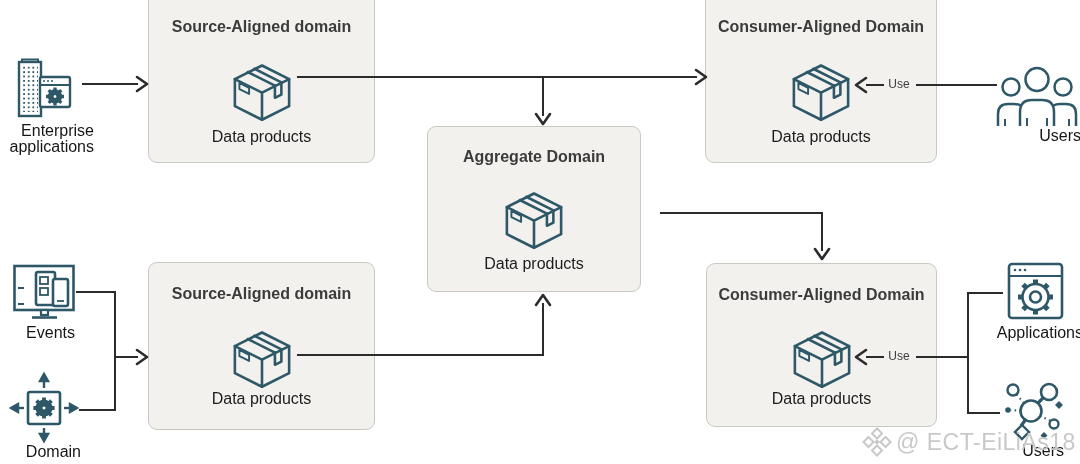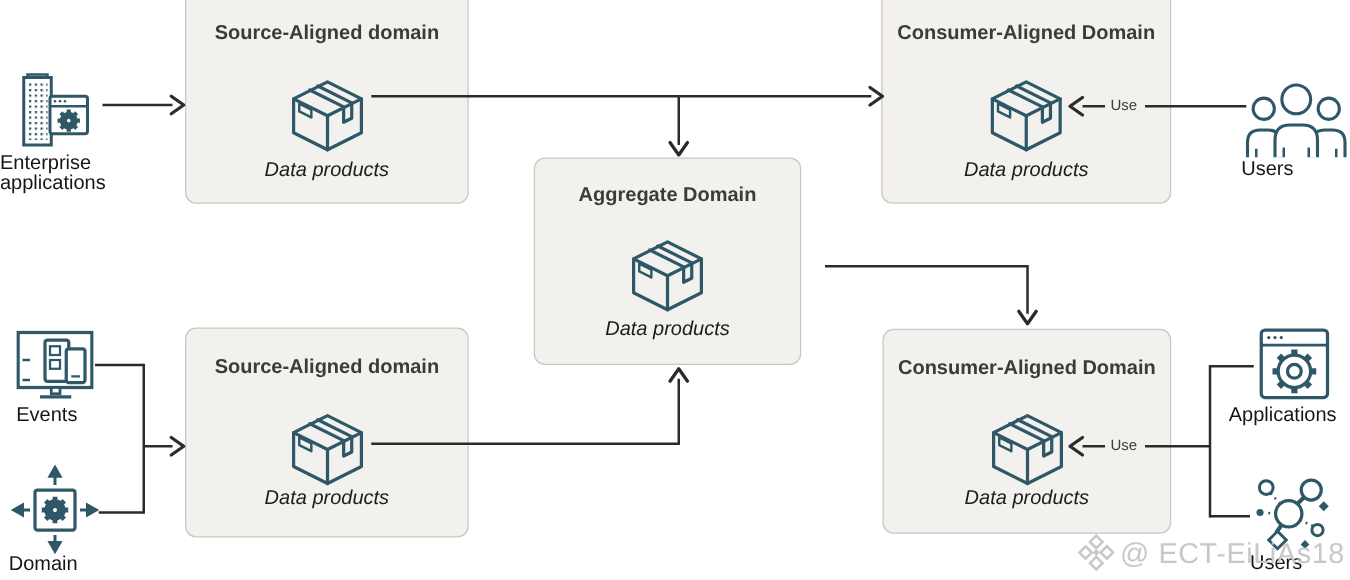--- a/index.html
+++ b/index.html
@@ -17,29 +17,29 @@
     border:1.5px solid var(--boxborder);border-radius:9px;
     box-sizing:border-box;z-index:1;
   }
   .box-title{
     position:absolute;left:0;right:0;top:var(--tt);
     text-align:center;font-weight:bold;font-size:16px;color:#3b3b3b;margin-top:13px;
   }
   .pkg{position:absolute;top:var(--it);left:50%;transform:translateX(-50%);width:62px;height:60px;}
   .pkg-label{
     position:absolute;left:0;right:0;top:var(--lt);
-    text-align:center;font-size:16px;color:#1c1c1c;font-style:italic;
+    text-align:center;font-size:16px;color:#1c1c1c;
   }
   #connectors{position:absolute;left:0;top:0;z-index:2;}
   .use-label{
     position:absolute;font-size:12px;color:#3d3d3d;text-align:center;width:34px;z-index:3;
   }
   .actor{position:absolute;z-index:3;}
   .actor-label{
-    position:absolute;text-align:left;font-size:16px;color:#161616;line-height:16px;z-index:3;
+    position:absolute;text-align:right;font-size:16px;color:#161616;line-height:16px;z-index:3;
   }
   .watermark{
     position:absolute;left:862px;top:424px;width:218px;height:36px;z-index:9;
     display:flex;align-items:center;gap:4px;color:var(--wm);
   }
   .watermark-text{font-size:23px;letter-spacing:0.5px;white-space:nowrap;}
 </style>
 </head>
 <body>
 

